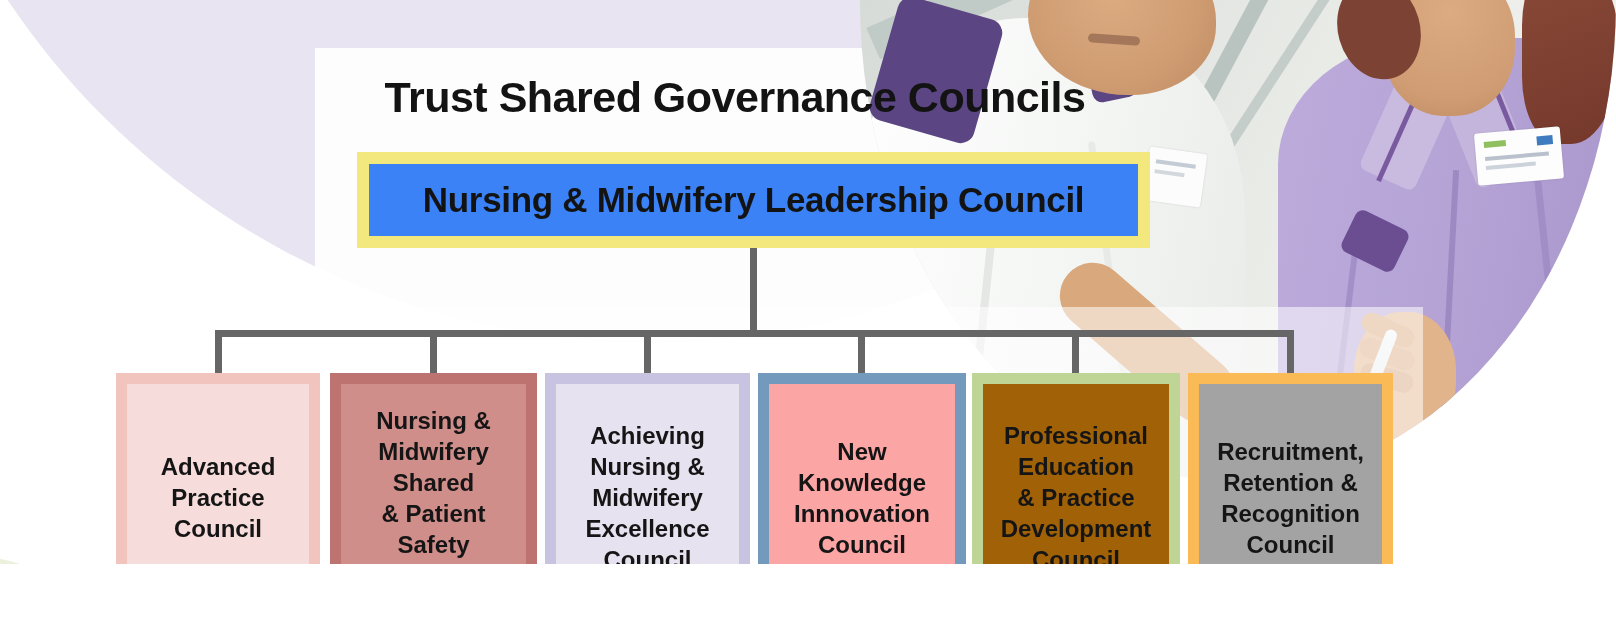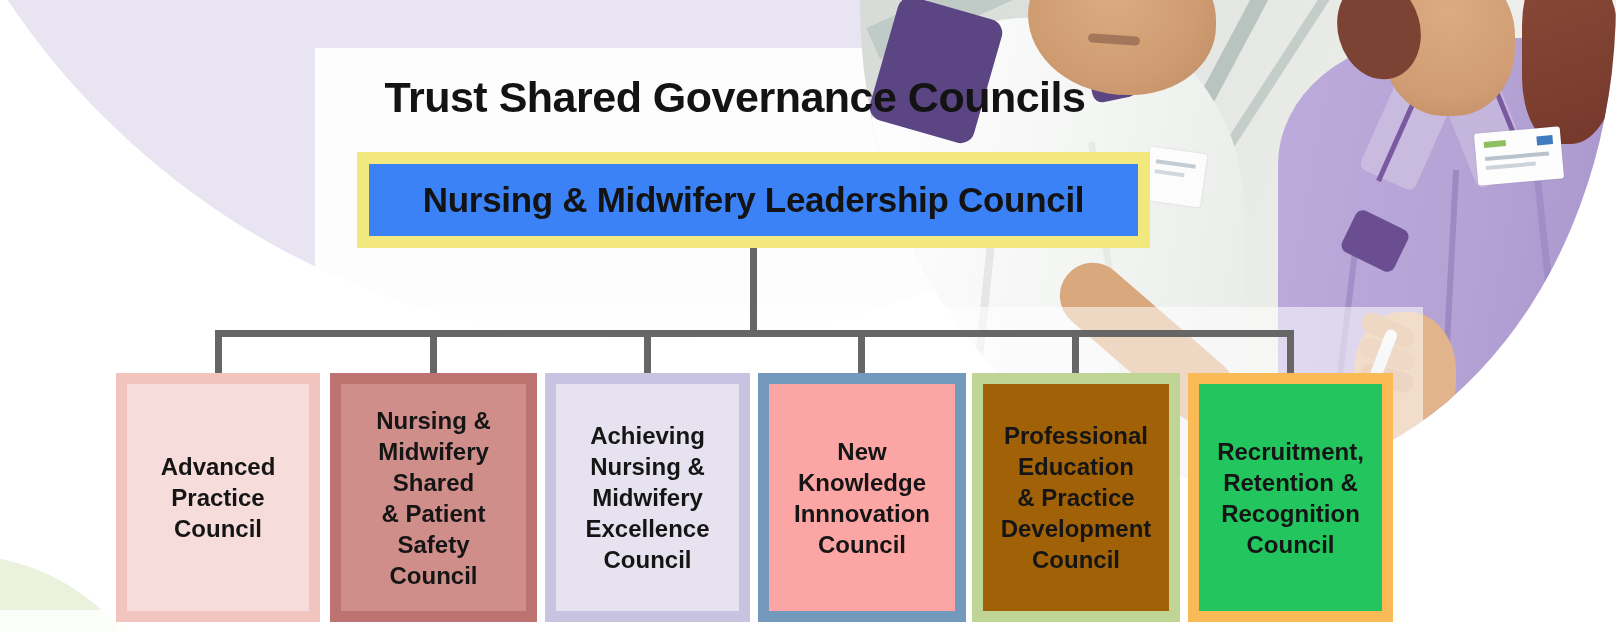--- a/index.html
+++ b/index.html
@@ -1,17 +1,17 @@
 <!DOCTYPE html>
 <html><head>
 <meta charset="utf-8">
 <style>
   html,body{margin:0;padding:0;background:#ffffff;}
   #canvas{
-    position:relative;width:1616px;height:632px;overflow:hidden;background:#ffffff;
+    position:relative;width:1616px;height:564px;overflow:hidden;background:#ffffff;
     font-family:"Liberation Sans","DejaVu Sans",sans-serif;
   }
   
   .circle-lavender{
     position:absolute;left:-123px;top:-1203px;width:1546px;height:1546px;
     border-radius:50%;background:#e8e4f1;
   }
   .circle-green{
     position:absolute;left:-250px;top:555px;width:420px;height:420px;
     border-radius:50%;background:#eaf2de;
@@ -97,21 +97,21 @@
     position:absolute;top:373px;height:249px;box-sizing:border-box;
     display:flex;align-items:center;justify-content:center;text-align:center;
     font-weight:bold;font-size:24px;line-height:31px;color:#151515;
   }
   .ln{display:block;}
   .b1{left:116px;width:204px;border:11px solid #F2C4BE;background:#F6DCDA;}
   .b2{left:330px;width:207px;border:11px solid #BD7470;background:#D08E8B;}
   .b3{left:545px;width:205px;border:11px solid #C7C3E1;background:#E6E2EF;}
   .b4{left:758px;width:208px;border:11px solid #7399BC;background:#fca5a5;}
   .b5{left:972px;width:208px;border:11px solid #BFD596;background:#a16207;}
-  .b6{left:1188px;width:205px;border:11px solid #FABB57;background:#22c55e;}
+  .b6{left:1188px;width:205px;border:11px solid #FABB57;background:#a3a3a3;}
 </style>
 </head>
 <body>
 
 <div id="canvas">
 
   <div class="circle-lavender"></div>
   <div class="circle-green"></div>
   <div class="panel"></div>
 

